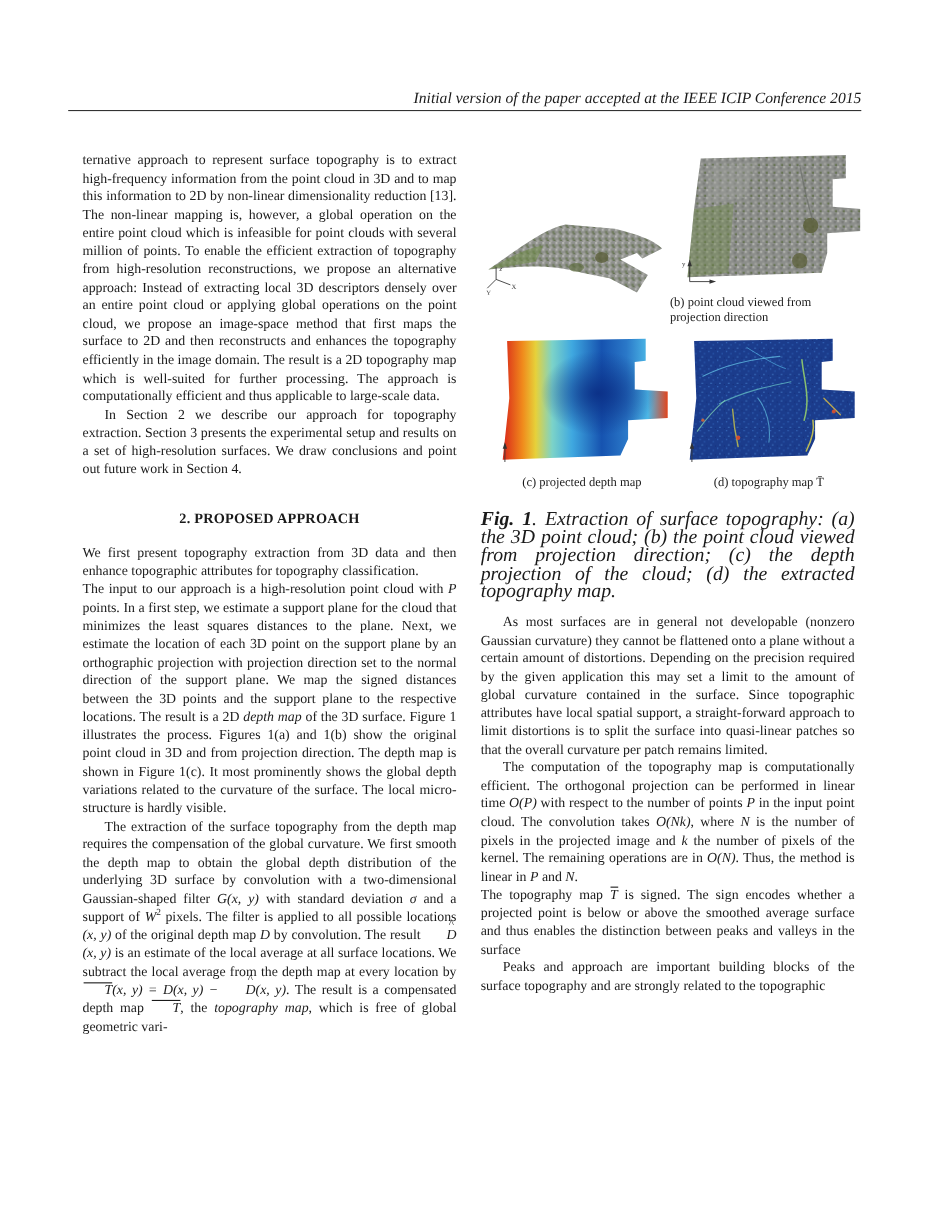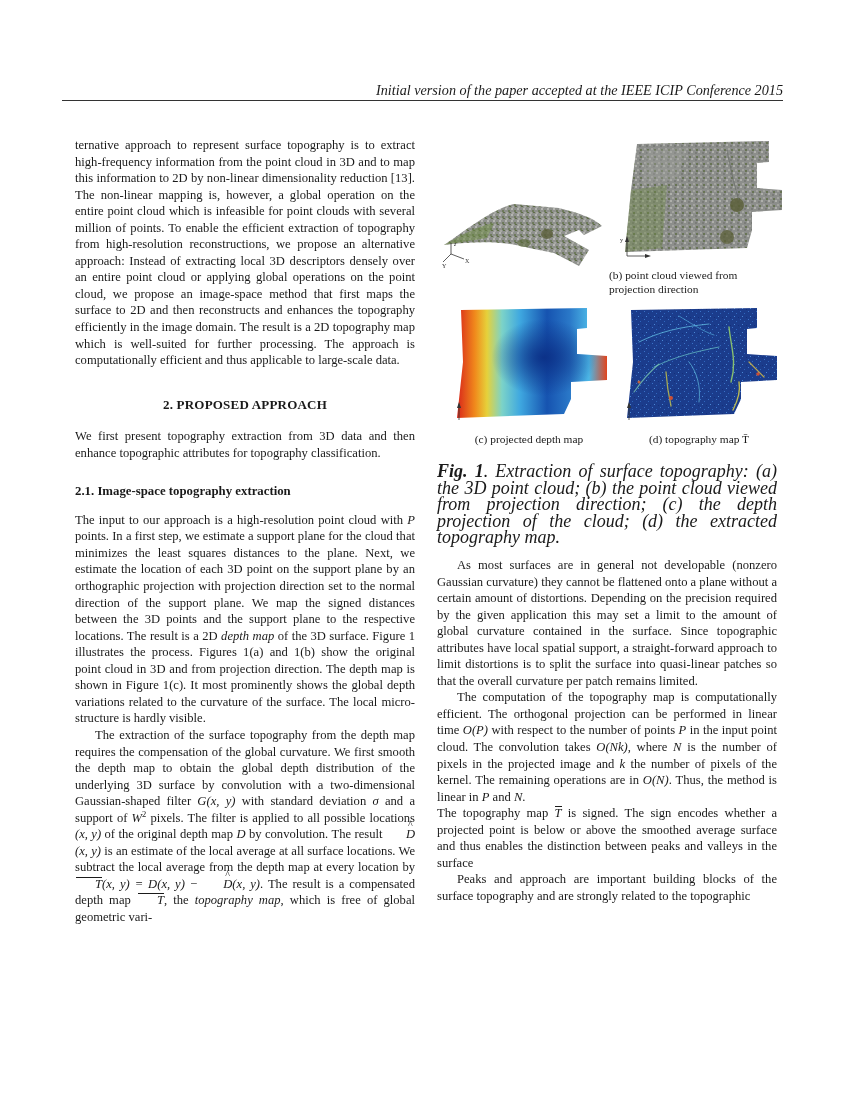--- a/index.html
+++ b/index.html
@@ -32,23 +32,23 @@
          font-size: 18px; line-height: 16.55px; text-align: justify; font-style: italic; }
   .fig-caption b { font-weight: bold; }
 </style>
 </head>
 <body>
 
 <div class="running-head">Initial version of the paper accepted at the IEEE ICIP Conference 2015</div>
 
 <div class="col col-left">
   <p>ternative approach to represent surface topography is to extract high-frequency information from the point cloud in 3D and to map this information to 2D by non-linear dimensionality reduction [13]. The non-linear mapping is, however, a global operation on the entire point cloud which is infeasible for point clouds with several million of points. To enable the efficient extraction of topography from high-resolution reconstructions, we propose an alternative approach: Instead of extracting local 3D descriptors densely over an entire point cloud or applying global operations on the point cloud, we propose an image-space method that first maps the surface to 2D and then reconstructs and enhances the topography efficiently in the image domain. The result is a 2D topography map which is well-suited for further processing. The approach is computationally efficient and thus applicable to large-scale data.</p>
+  <p class="indent">In Section 2 we describe our approach for topography extraction. Section 3 presents the experimental setup and results on a set of high-resolution surfaces. We draw conclusions and point out future work in Section 4.</p>
   <div class="sec-title">2. PROPOSED APPROACH</div>
   <p>We first present topography extraction from 3D data and then enhance topographic attributes for topography classification.</p>
-  <div class="subsec-title">2.1. Image-space topography extraction</div>
   <p><span>The input to our approach is a high-resolution point cloud with </span><span class="math">P</span><span> points. In a first step, we estimate a support plane for the cloud that minimizes the least squares distances to the plane. Next, we estimate the location of each 3D point on the support plane by an orthographic projection with projection direction set to the normal direction of the support plane. We map the signed distances between the 3D points and the support plane to the respective locations. The result is a 2D </span><em>depth map</em><span> of the 3D surface. Figure 1 illustrates the process. Figures 1(a) and 1(b) show the original point cloud in 3D and from projection direction. The depth map is shown in Figure 1(c). It most prominently shows the global depth variations related to the curvature of the surface. The local micro-structure is hardly visible.</span></p>
   <p class="indent"><span>The extraction of the surface topography from the depth map requires the compensation of the global curvature. We first smooth the depth map to obtain the global depth distribution of the underlying 3D surface by convolution with a two-dimensional Gaussian-shaped filter </span><span class="math">G(x, y)</span><span> with standard deviation </span><span class="math">σ</span><span> and a support of </span><span class="math">W</span><sup>2</sup><span> pixels. The filter is applied to all possible locations </span><span class="math">(x, y)</span><span> of the original depth map </span><span class="math">D</span><span> by convolution. The result </span><span class="math hat">D</span><span class="math">(x, y)</span><span> is an estimate of the local average at all surface locations. We subtract the local average from the depth map at every location by </span><span class="math bar">T</span><span class="math">(x, y) =</span> <span class="math">D(x, y) − </span><span class="math hat">D</span><span class="math">(x, y)</span><span>. The result is a compensated depth map </span><span class="math bar">T</span><span>, the </span><em>topography map</em><span>, which is free of global geometric vari-</span></p>
 </div>
 
 <div class="figure">
 
   <div class="panel" style="left:2px; top:48px;">
     <svg width="170" height="90" viewBox="0 0 170 90">
       <defs>
         <pattern id="noiseA" width="6" height="6" patternUnits="userSpaceOnUse">

